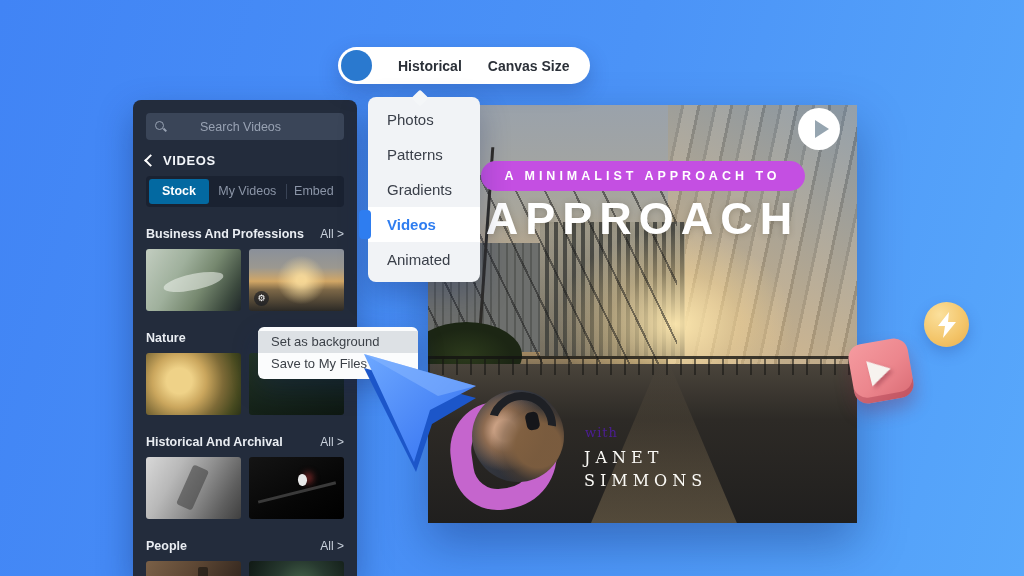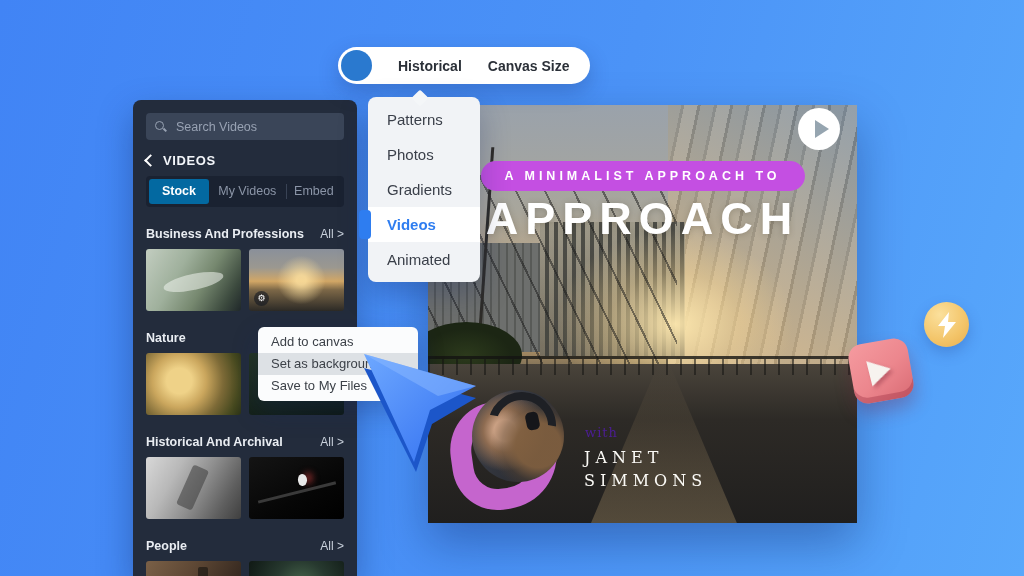--- a/index.html
+++ b/index.html
@@ -4,21 +4,21 @@
 <style>
   html,body{margin:0;padding:0;}
   body{font-family:"Liberation Sans",sans-serif;}
   #stage{position:relative;width:1024px;height:576px;overflow:hidden;
     background:linear-gradient(105deg,#4184f5 0%,#4b93f7 55%,#58a8fb 100%);}
 
   
   .sidebar{position:absolute;left:133px;top:100px;width:224px;height:476px;
     background:#232c3c;border-radius:8px 8px 0 0;box-shadow:0 14px 34px rgba(10,30,80,.35);
     padding:13px;box-sizing:border-box;z-index:3;}
-  .search{display:flex;align-items:center;height:27px;background:#3a4558;border-radius:4px;padding:0 9px;}
+  .search{display:flex;align-items:center;height:27px;background:#3a4558;border-radius:4px;padding:0 9px;gap:24px;}
   .mag{position:relative;width:11px;height:11px;margin-right:8px;flex:none;}
   .mag::before{content:"";position:absolute;left:0;top:0;width:7px;height:7px;border:1.6px solid #98a2b3;border-radius:50%;}
   .mag::after{content:"";position:absolute;left:8px;top:8px;width:4px;height:1.6px;background:#98a2b3;transform:rotate(45deg);}
   .search input{background:transparent;border:0;outline:0;color:#cfd6e0;font-size:12.5px;width:100%;font-family:"Liberation Sans",sans-serif;}
   .search input::placeholder{color:#98a2b3;}
   .backrow{display:flex;align-items:center;margin-top:13px;color:#fff;}
   .chev{width:7px;height:7px;border-left:2px solid #fff;border-bottom:2px solid #fff;transform:rotate(45deg);margin-right:8px;flex:none;}
   .backlabel{font-size:13px;font-weight:bold;letter-spacing:.6px;color:#f2f5f9;}
   .tabs{display:flex;align-items:center;margin-top:8px;height:31px;background:#1a2231;border-radius:4px;padding:3px;box-sizing:border-box;}
   .tab{font-size:12.5px;color:#8b95a7;text-align:center;line-height:25px;}
@@ -197,32 +197,31 @@
     </div>
   </div>
 
   <div class="toolbar">
     <div class="bluedot"></div>
     <div class="tblabel">Historical</div>
     <div class="tblabel">Canvas Size</div>
   </div>
 
   <div class="dropdown">
+    <div class="ddrow">Photos</div>
     <div class="ddrow">Patterns</div>
-    <div class="ddrow">Photos</div>
     <div class="ddrow">Gradients</div>
     <div class="ddrow active">
       <span class="sidetab"></span>
       <span>Videos</span>
     </div>
     <div class="ddrow">Animated</div>
   </div>
 
   <div class="ctxmenu">
-    <div class="ctxrow">Add to canvas</div>
     <div class="ctxrow hl">Set as background</div>
     <div class="ctxrow">Save to My Files</div>
   </div>
 
   <svg class="arrow3d" width="130" height="130" viewBox="0 0 130 130">
     <defs>
       <linearGradient id="ag" x1="0" y1="0" x2="1" y2="1">
         <stop offset="0" stop-color="#6ea8ff"></stop>
         <stop offset="1" stop-color="#2f6df0"></stop>
       </linearGradient>

